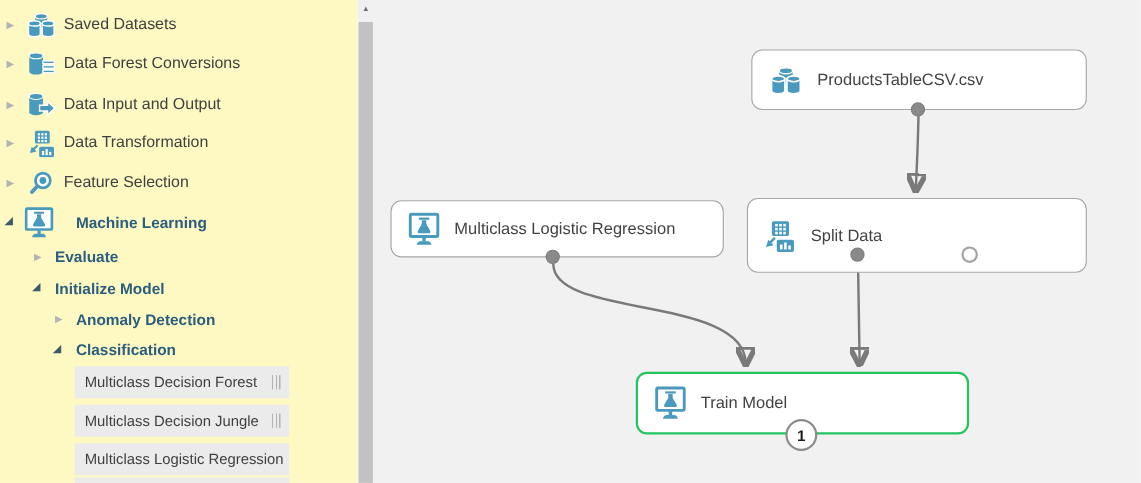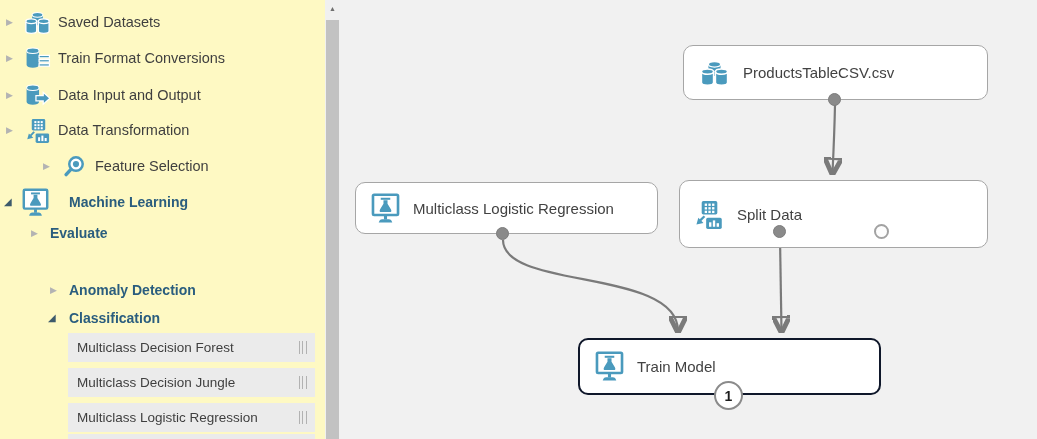--- a/index.html
+++ b/index.html
@@ -15,21 +15,21 @@
     position:absolute; left:340px; top:0; width:697px; height:439px;
     background:#f1f1f1;
   }
   .edges { position:absolute; left:0; top:0; width:697px; height:439px; }
   .edges path { fill:none; stroke:#7a7a7a; stroke-width:2.2px; }
   .node {
     position:absolute; background:#fff; border:1px solid #a6a6a6; border-radius:10px;
     display:flex; align-items:center; padding-left:15px; gap:13px;
     color:#424242; font-size:15px;
   }
-  .node.selected { border:2px solid #0f172a; }
+  .node.selected { border:2px solid #22c55e; }
   .node .nicon { flex:0 0 auto; display:flex; }
   .port {
     position:absolute; border-radius:50%;
   }
   .port.filled { width:13px; height:13px; background:#8a8a8a; border:1px solid #7c7c7c; }
   .port.hollow { width:15px; height:15px; background:#fdfdfd; border:2px solid #a2a2a2; }
   .badge {
     position:absolute; width:29px; height:29px; border-radius:50%;
     background:#fff; border:2px solid #8b8b8b;
     display:flex; align-items:center; justify-content:center;
@@ -40,21 +40,21 @@
   .trow { position:absolute; height:26px; display:flex; align-items:center; width:320px; cursor:pointer; }
   .glyph { position:absolute; font-size:9px; line-height:26px; }
   .glyph.c { color:#b3b3b3; }
   .glyph.c::before { content:"\25B6"; }
   .glyph.e { color:#3d5a6b; font-size:10px; }
   .glyph.e::before { content:"\25E2"; }
   .ticon { position:absolute; display:flex; }
   .tlabel { position:absolute; font-size:14.5px; color:#3f3f3f; white-space:nowrap; }
   .tlabel.bold { font-weight:bold; color:#2a5d7e; font-size:14px; }
   .mrow {
-    position:absolute; left:68px; width:247px; height:29px; background:#ebebeb;
+    position:absolute; left:68px; width:195px; height:29px; background:#ebebeb;
     display:flex; align-items:center; padding:0 8px 0 9px; cursor:grab;
   }
   .mlabel { flex:1; font-size:13.5px; color:#3f3f3f; white-space:nowrap; }
   .grip {
     width:8px; height:13px;
     background:repeating-linear-gradient(90deg,#b2b2b2 0 1px,transparent 1px 3.5px);
   }
   
   .sb-track { position:absolute; left:325px; top:0; width:15px; height:439px; background:#f0f0f0; }
   .sb-btn { position:absolute; left:0; top:0; width:15px; height:17px; display:flex; align-items:center; justify-content:center; }
@@ -180,21 +180,21 @@
       <svg width="27" height="25" viewBox="0 0 26 24">
           <g fill="#4a9abd">
         <path d="M2.5 4.5 V18.3 A6 2.6 0 0 0 14.5 18.3 V4.5 Z"></path>
         <ellipse cx="8.5" cy="4.5" rx="6" ry="2.6" stroke="#fff" stroke-width="1"></ellipse>
         <rect x="14.5" y="9" width="10" height="2.4" stroke="#fff" stroke-width="1.2"></rect>
         <rect x="14.5" y="13" width="10" height="2.4" stroke="#fff" stroke-width="1.2"></rect>
         <rect x="14.5" y="17" width="10" height="2.4" stroke="#fff" stroke-width="1.2"></rect>
       </g>
         </svg>
     </span>
-    <span class="tlabel" style="left:58px;">Train Format Conversions</span>
+    <span class="tlabel" style="left:58px;">Data Forest Conversions</span>
   </div>
 
   <div class="trow" style="top:117px;">
     <span class="glyph c" style="left:6px;"></span>
     <span class="ticon" style="left:26px;">
       <svg width="25" height="25" viewBox="0 0 26 26">
         <rect x="6" y="1" width="14" height="12" rx="1.5" fill="#4a9abd"></rect>
         <g fill="#fff">
           <rect x="8.7" y="3.2" width="2.1" height="2.1"></rect>
             <rect x="12" y="3.2" width="2.1" height="2.1"></rect>
@@ -226,21 +226,21 @@
           <g fill="#4a9abd">
         <path d="M2.5 4.5 V18.3 A6 2.6 0 0 0 14.5 18.3 V4.5 Z"></path>
         <ellipse cx="8.5" cy="4.5" rx="6" ry="2.6" stroke="#fff" stroke-width="1"></ellipse>
         <path d="M11.5 12.2 h7 v-3.2 l6.5 5.7 -6.5 5.7 v-3.2 h-7 Z" stroke="#fff" stroke-width="1.2"></path>
       </g>
         </svg>
     </span>
     <span class="tlabel" style="left:58px;">Data Input and Output</span>
   </div>
 
-  <div class="trow" style="top:153px;margin-left:37px;">
+  <div class="trow" style="top:153px;">
     <span class="glyph c" style="left:6px;"></span>
     <span class="ticon" style="left:26px;">
       <svg width="25" height="25" viewBox="0 0 26 26">
         <circle cx="13.5" cy="10.5" r="7" fill="#fff" stroke="#4a9abd" stroke-width="2.6"></circle>
         <circle cx="13.5" cy="10.5" r="3.2" fill="#4a9abd"></circle>
         <path d="M8 16.2 L3.2 21.4" stroke="#4a9abd" stroke-width="3.6" stroke-linecap="round" fill="none"></path>
       </svg>
     </span>
     <span class="tlabel" style="left:58px;">Feature Selection</span>
   </div>
@@ -257,20 +257,24 @@
       </svg>
     </span>
     <span class="tlabel bold" style="left:56px;padding-left:13px;">Machine Learning</span>
   </div>
 
   <div class="trow" style="top:220px;">
     <span class="glyph c" style="left:31px;"></span>
     <span class="tlabel bold" style="left:50px;">Evaluate</span>
   </div>
 
+  <div class="trow" style="top:249px;">
+    <span class="glyph e" style="left:29px;"></span>
+    <span class="tlabel bold" style="left:50px;">Initialize Model</span>
+  </div>
 
   <div class="trow" style="top:277px;">
     <span class="glyph c" style="left:50px;"></span>
     <span class="tlabel bold" style="left:69px;">Anomaly Detection</span>
   </div>
 
   <div class="trow" style="top:305px;">
     <span class="glyph e" style="left:48px;"></span>
     <span class="tlabel bold" style="left:69px;">Classification</span>
   </div>

